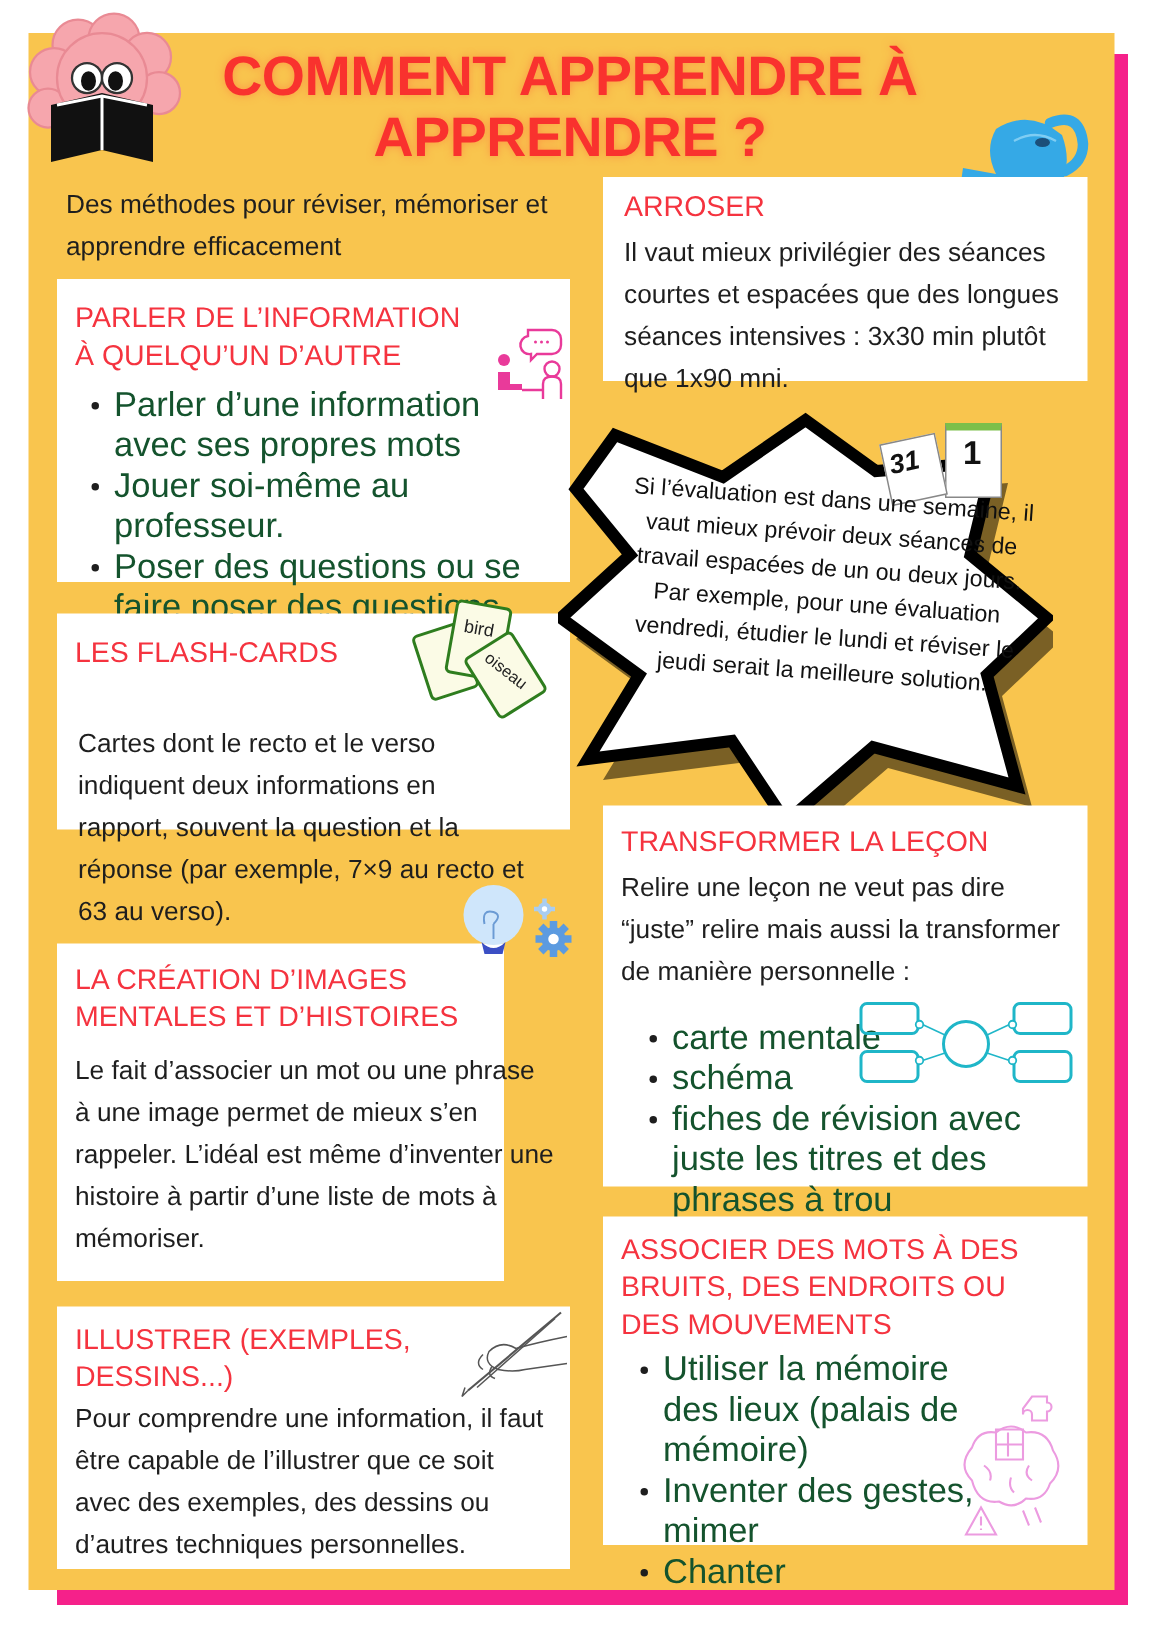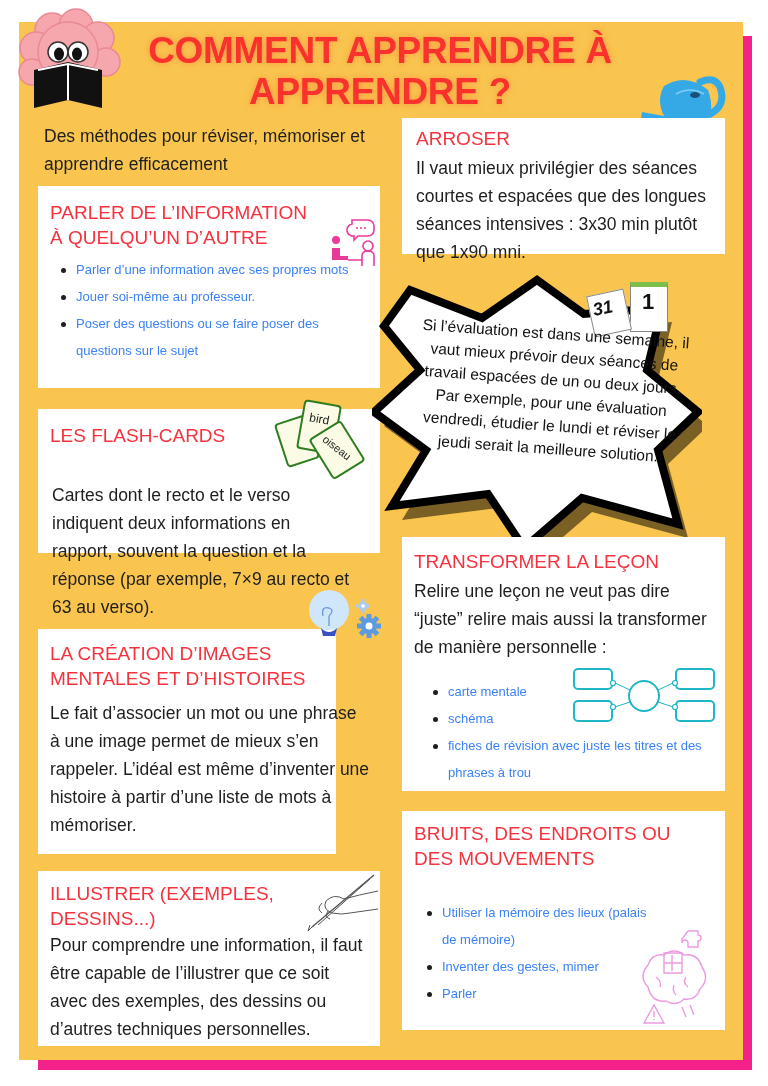--- a/index.html
+++ b/index.html
@@ -5,21 +5,21 @@
   html,body{margin:0;padding:0;}
   body{width:768px;height:1086px;background:#ffffff;position:relative;overflow:hidden;font-family:"Liberation Sans",sans-serif;}
   .pink-frame{position:absolute;left:38px;top:36px;width:714px;height:1034px;background:#f5218a;}
   .yellow-panel{position:absolute;left:19px;top:22px;width:724px;height:1038px;background:#f9c54e;}
   .title{position:absolute;left:110px;top:30px;width:540px;text-align:center;color:#f9322e;font-weight:bold;font-size:37px;line-height:41px;letter-spacing:-0.3px;text-shadow:0 0 6px rgba(255,110,60,0.55);}
   .subtitle{position:absolute;left:44px;top:122px;width:340px;font-size:17.5px;line-height:28px;color:#1e1e1e;}
   .box{position:absolute;background:#ffffff;}
   .box h2{margin:0;font-weight:normal;color:#f5333f;font-size:19px;line-height:25px;}
   .box p{margin:0;color:#1e1e1e;font-size:17.5px;line-height:28px;}
   .box ul{margin:0;padding:0;list-style:none;}
-  .box li{position:relative;color:#3b82f6;font-size:13px;line-height:27px;padding-left:18px;}
+  .box li{position:relative;color:#14532d;font-size:23px;line-height:27px;padding-left:18px;}
   .box li::before{content:"";position:absolute;left:3px;top:12px;width:5px;height:5px;border-radius:50%;background:#1e1e1e;}
   .icon{position:absolute;}
   .burst{position:absolute;left:372px;top:262px;width:330px;height:290px;}
   .burst-text{position:absolute;left:412px;top:322px;width:280px;text-align:center;font-size:15.5px;line-height:23px;color:#111;transform:rotate(4deg);transform-origin:center;}
 </style>
 </head>
 <body>
 
 <div class="pink-frame"></div>
 <div class="yellow-panel"></div>
@@ -184,27 +184,28 @@
       <circle cx="41" cy="18" r="2.5"></circle>
         <circle cx="41" cy="42" r="2.5"></circle>
       <circle cx="103" cy="18" r="2.5"></circle>
         <circle cx="103" cy="42" r="2.5"></circle>
     </g>
   </svg>
 </div>
 
 <div class="box" style="left:402px;top:811px;width:323px;height:219px;">
   <div style="position:absolute;left:12px;top:10px;">
+    <h2>ASSOCIER DES MOTS À DES</h2>
     <h2>BRUITS, DES ENDROITS OU</h2>
     <h2>DES MOUVEMENTS</h2>
   </div>
   <ul style="position:absolute;left:22px;top:88px;width:230px;">
     <li>Utiliser la mémoire des lieux (palais de mémoire)</li>
     <li>Inventer des gestes, mimer</li>
-    <li>Parler</li>
+    <li>Chanter</li>
   </ul>
   <svg class="icon" style="left:236px;top:118px;" width="72" height="96" viewBox="0 0 72 96">
     <g fill="none" stroke="#ec9be0" stroke-width="1.4">
       <path d="M50 2 h10 v4 a3 3 0 0 1 0 6 v6 h-10 v-4 a3 3 0 0 0 -6 0 v-4 z"></path>
       <path d="M10 58 q-10 -10 0 -22 q4 -12 16 -10 q10 -8 20 0 q14 -2 18 12 q8 12 -2 22 q-4 12 -16 10 q-8 8 -18 2 q-14 2 -18 -14 z"></path>
       <path d="M26 24 v20 h18 v-20 z M34 26 v16 M26 34 h18"></path>
       <path d="M18 48 q6 4 4 10 M48 48 q-4 6 2 10 M36 56 q-2 6 2 10"></path>
       <path d="M6 94 l10 -18 l10 18 z"></path>
       <path d="M16 82 v6 M16 90 v1"></path>
       <path d="M44 78 l4 10 M52 76 l4 10"></path>

